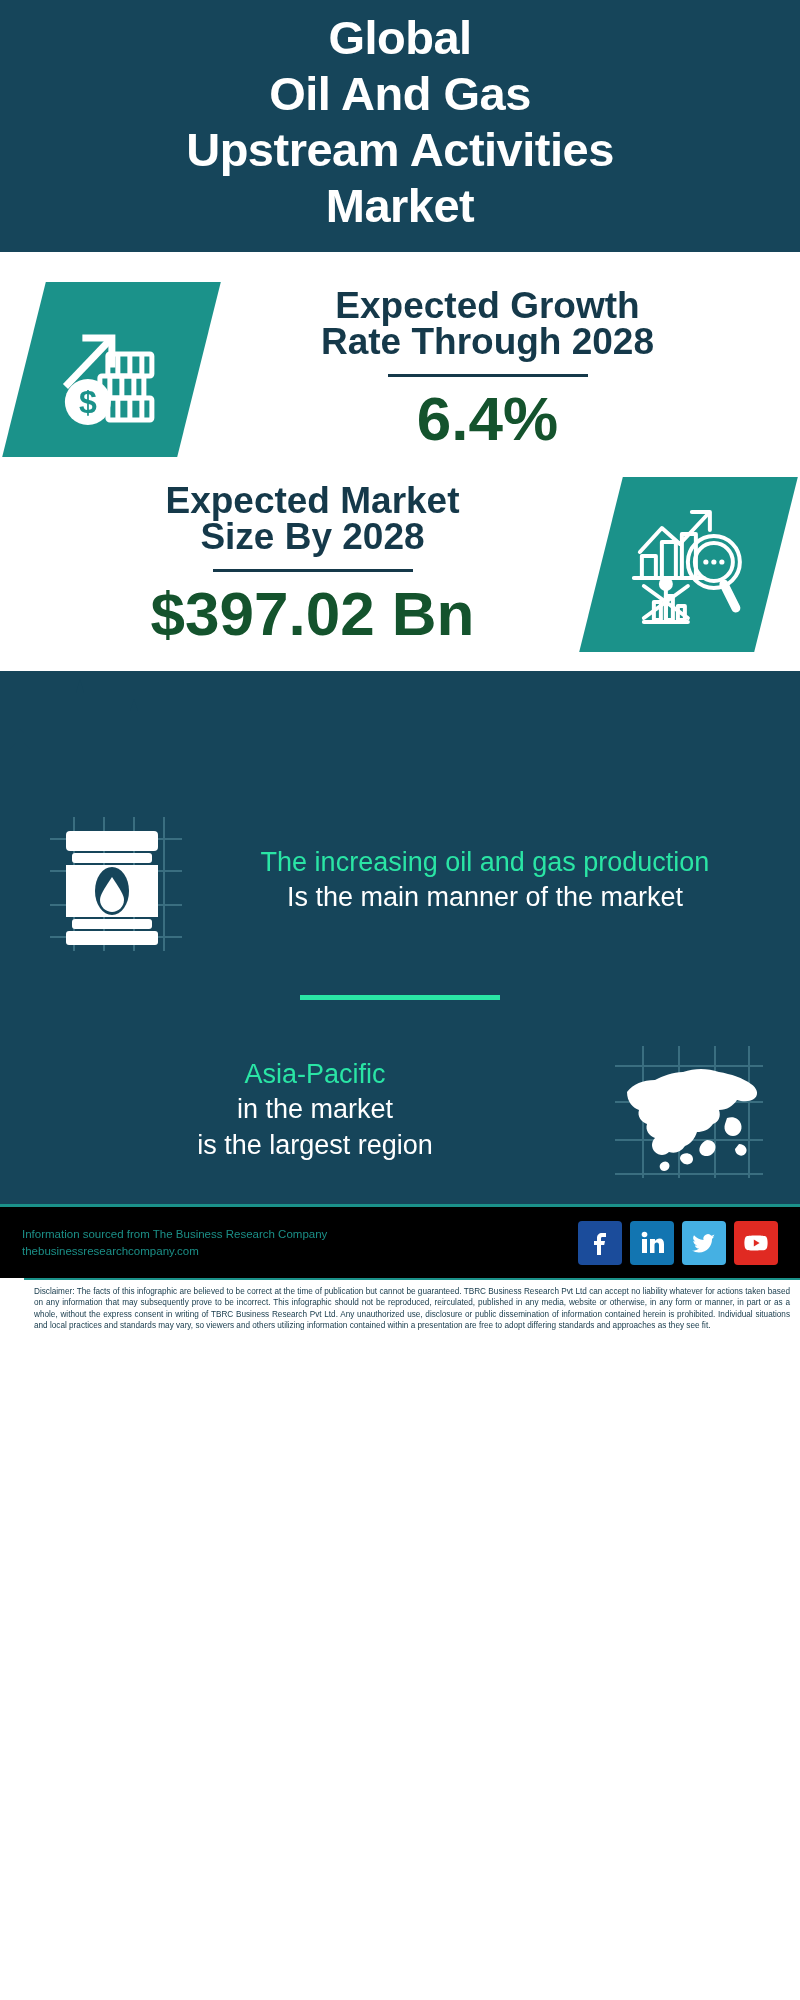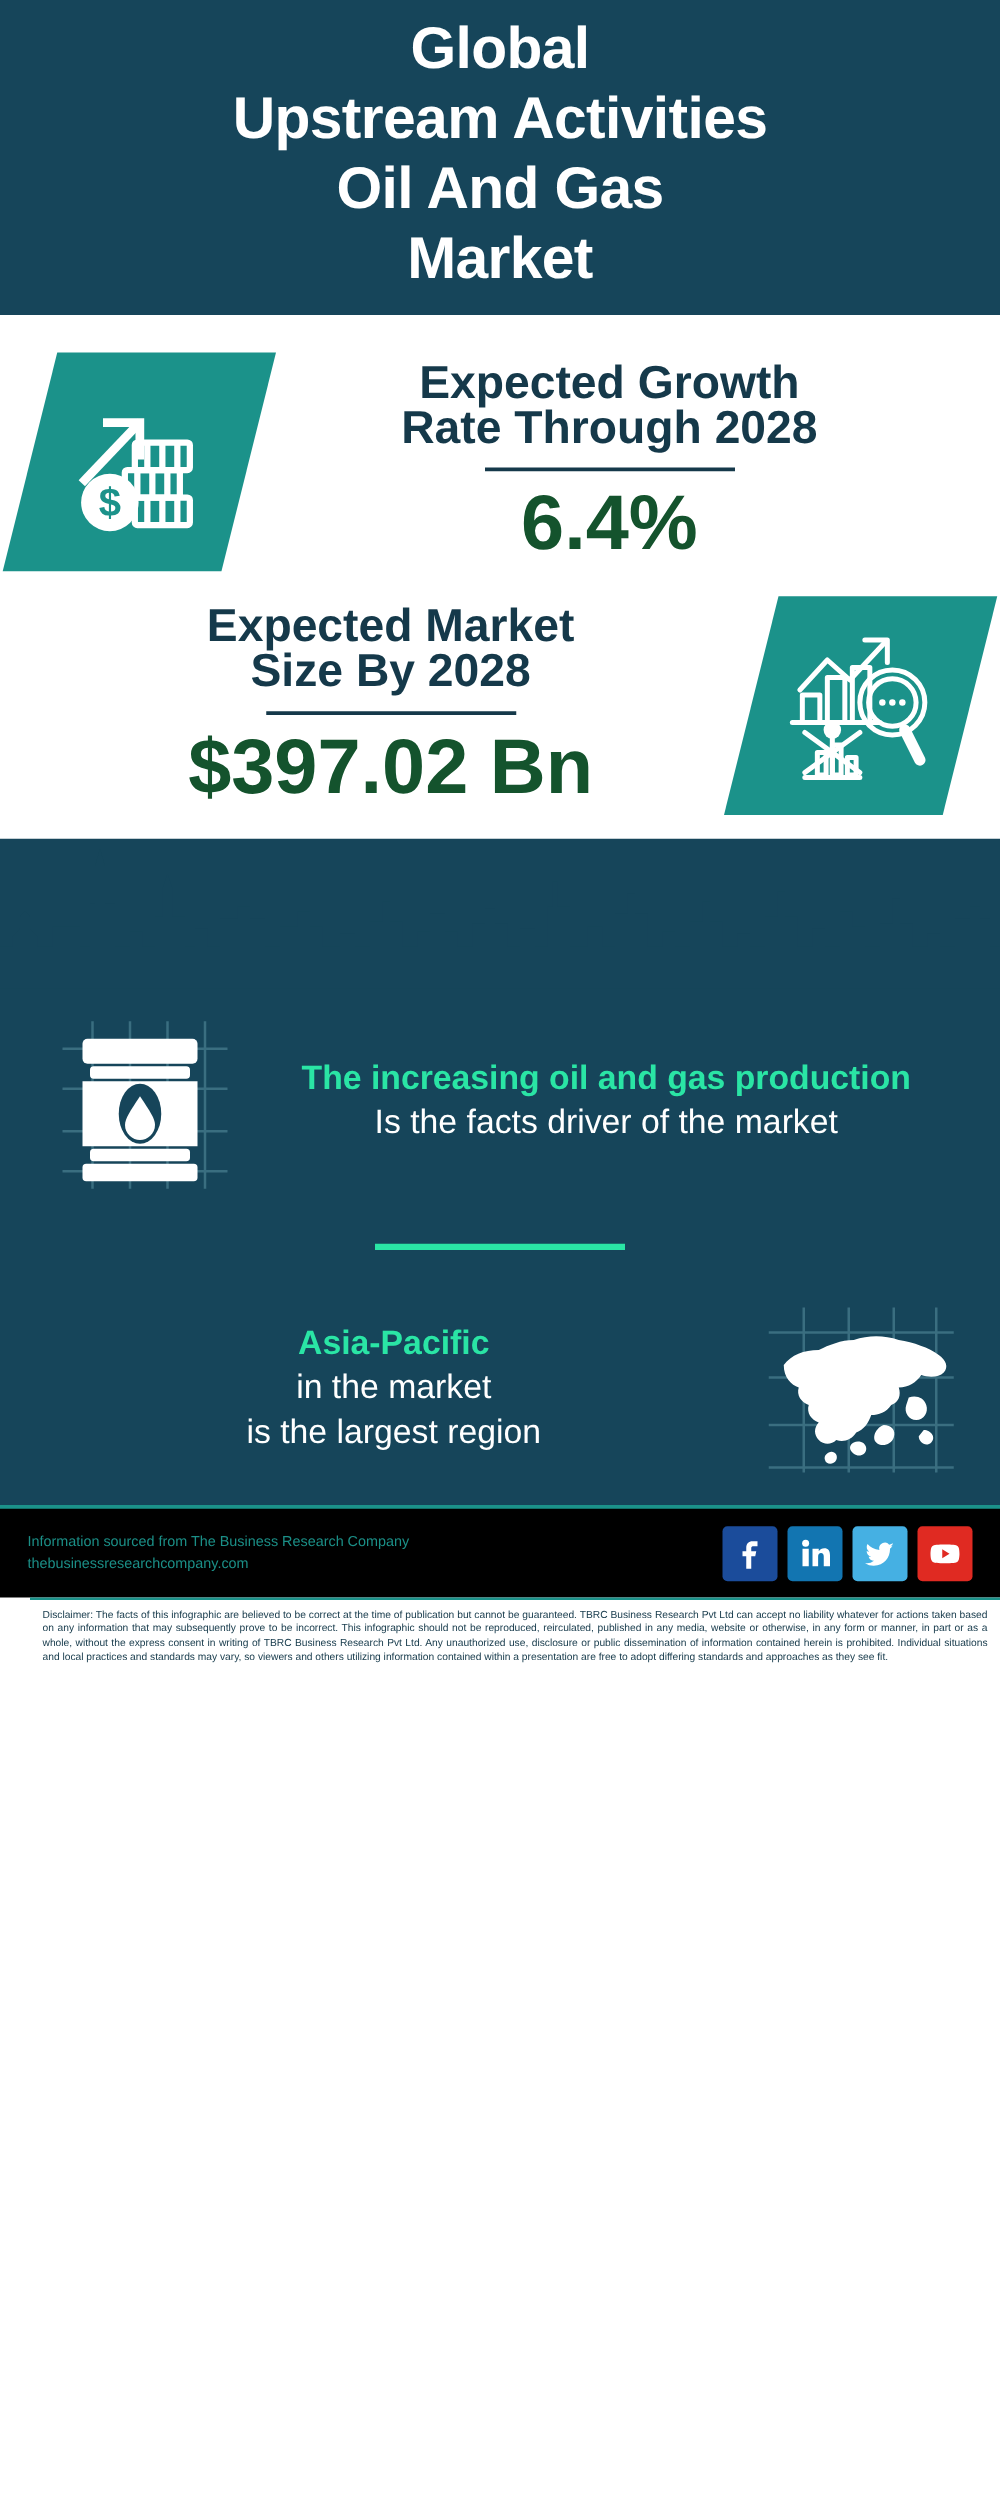--- a/index.html
+++ b/index.html
@@ -82,21 +82,21 @@
     display:flex;align-items:center;justify-content:center;
     padding:14px 26px;
     box-sizing:border-box;
   }
   .fact .icon-box{flex:0 0 170px;display:flex;justify-content:center;align-items:center;}
   .fact .fact-text{flex:1 1 auto;text-align:center;padding:0 6px;}
   .fact-hi{
     color:#2ae5a5;
     font-size:27px;
     line-height:34px;
-    font-weight:bold;
+    font-weight:normal;
     display:block;
   }
   .fact-sub{
     color:#ffffff;
     font-size:27px;
     line-height:36px;
     display:block;
   }
   .mid-rule{
     width:200px;height:5px;background:#2ae5a5;
@@ -137,22 +137,22 @@
   }
 </style>
 </head>
 <body>
 
 <div class="page">
 
   <div class="header">
     <h1>
       <span class="ln">Global</span>
+      <span class="ln">Oil And Gas</span>
       <span class="ln">Upstream Activities</span>
-      <span class="ln">Oil And Gas</span>
       <span class="ln">Market</span>
     </h1>
   </div>
 
   <div class="stats">
 
     <div class="stat-row r1">
       <div class="para">
         <svg width="120" height="120" viewBox="0 0 120 120" aria-hidden="true">
           <g fill="none" stroke="#ffffff" stroke-width="7" stroke-linecap="square">
@@ -251,21 +251,21 @@
             <rect x="30" y="60" width="92" height="52"></rect>
             <rect x="36" y="114" width="80" height="10" rx="3"></rect>
             <rect x="30" y="126" width="92" height="14" rx="3"></rect>
           </g>
           <ellipse cx="76" cy="86" rx="17" ry="24" fill="#16455a"></ellipse>
           <path d="M76 72 C84 84 88 90 88 95 C88 102 82 107 76 107 C70 107 64 102 64 95 C64 90 68 84 76 72 Z" fill="#ffffff"></path>
         </svg>
       </div>
       <div class="fact-text">
         <span class="fact-hi">The increasing oil and gas production</span>
-        <span class="fact-sub">Is the facts driver of the market</span>
+        <span class="fact-sub">Is the main manner of the market</span>
       </div>
     </div>
 
     <div class="mid-rule"></div>
 
     <div class="fact">
       <div class="fact-text">
         <span class="fact-hi">Asia-Pacific</span>
         <span class="fact-sub">in the market</span>
         <span class="fact-sub">is the largest region</span>

